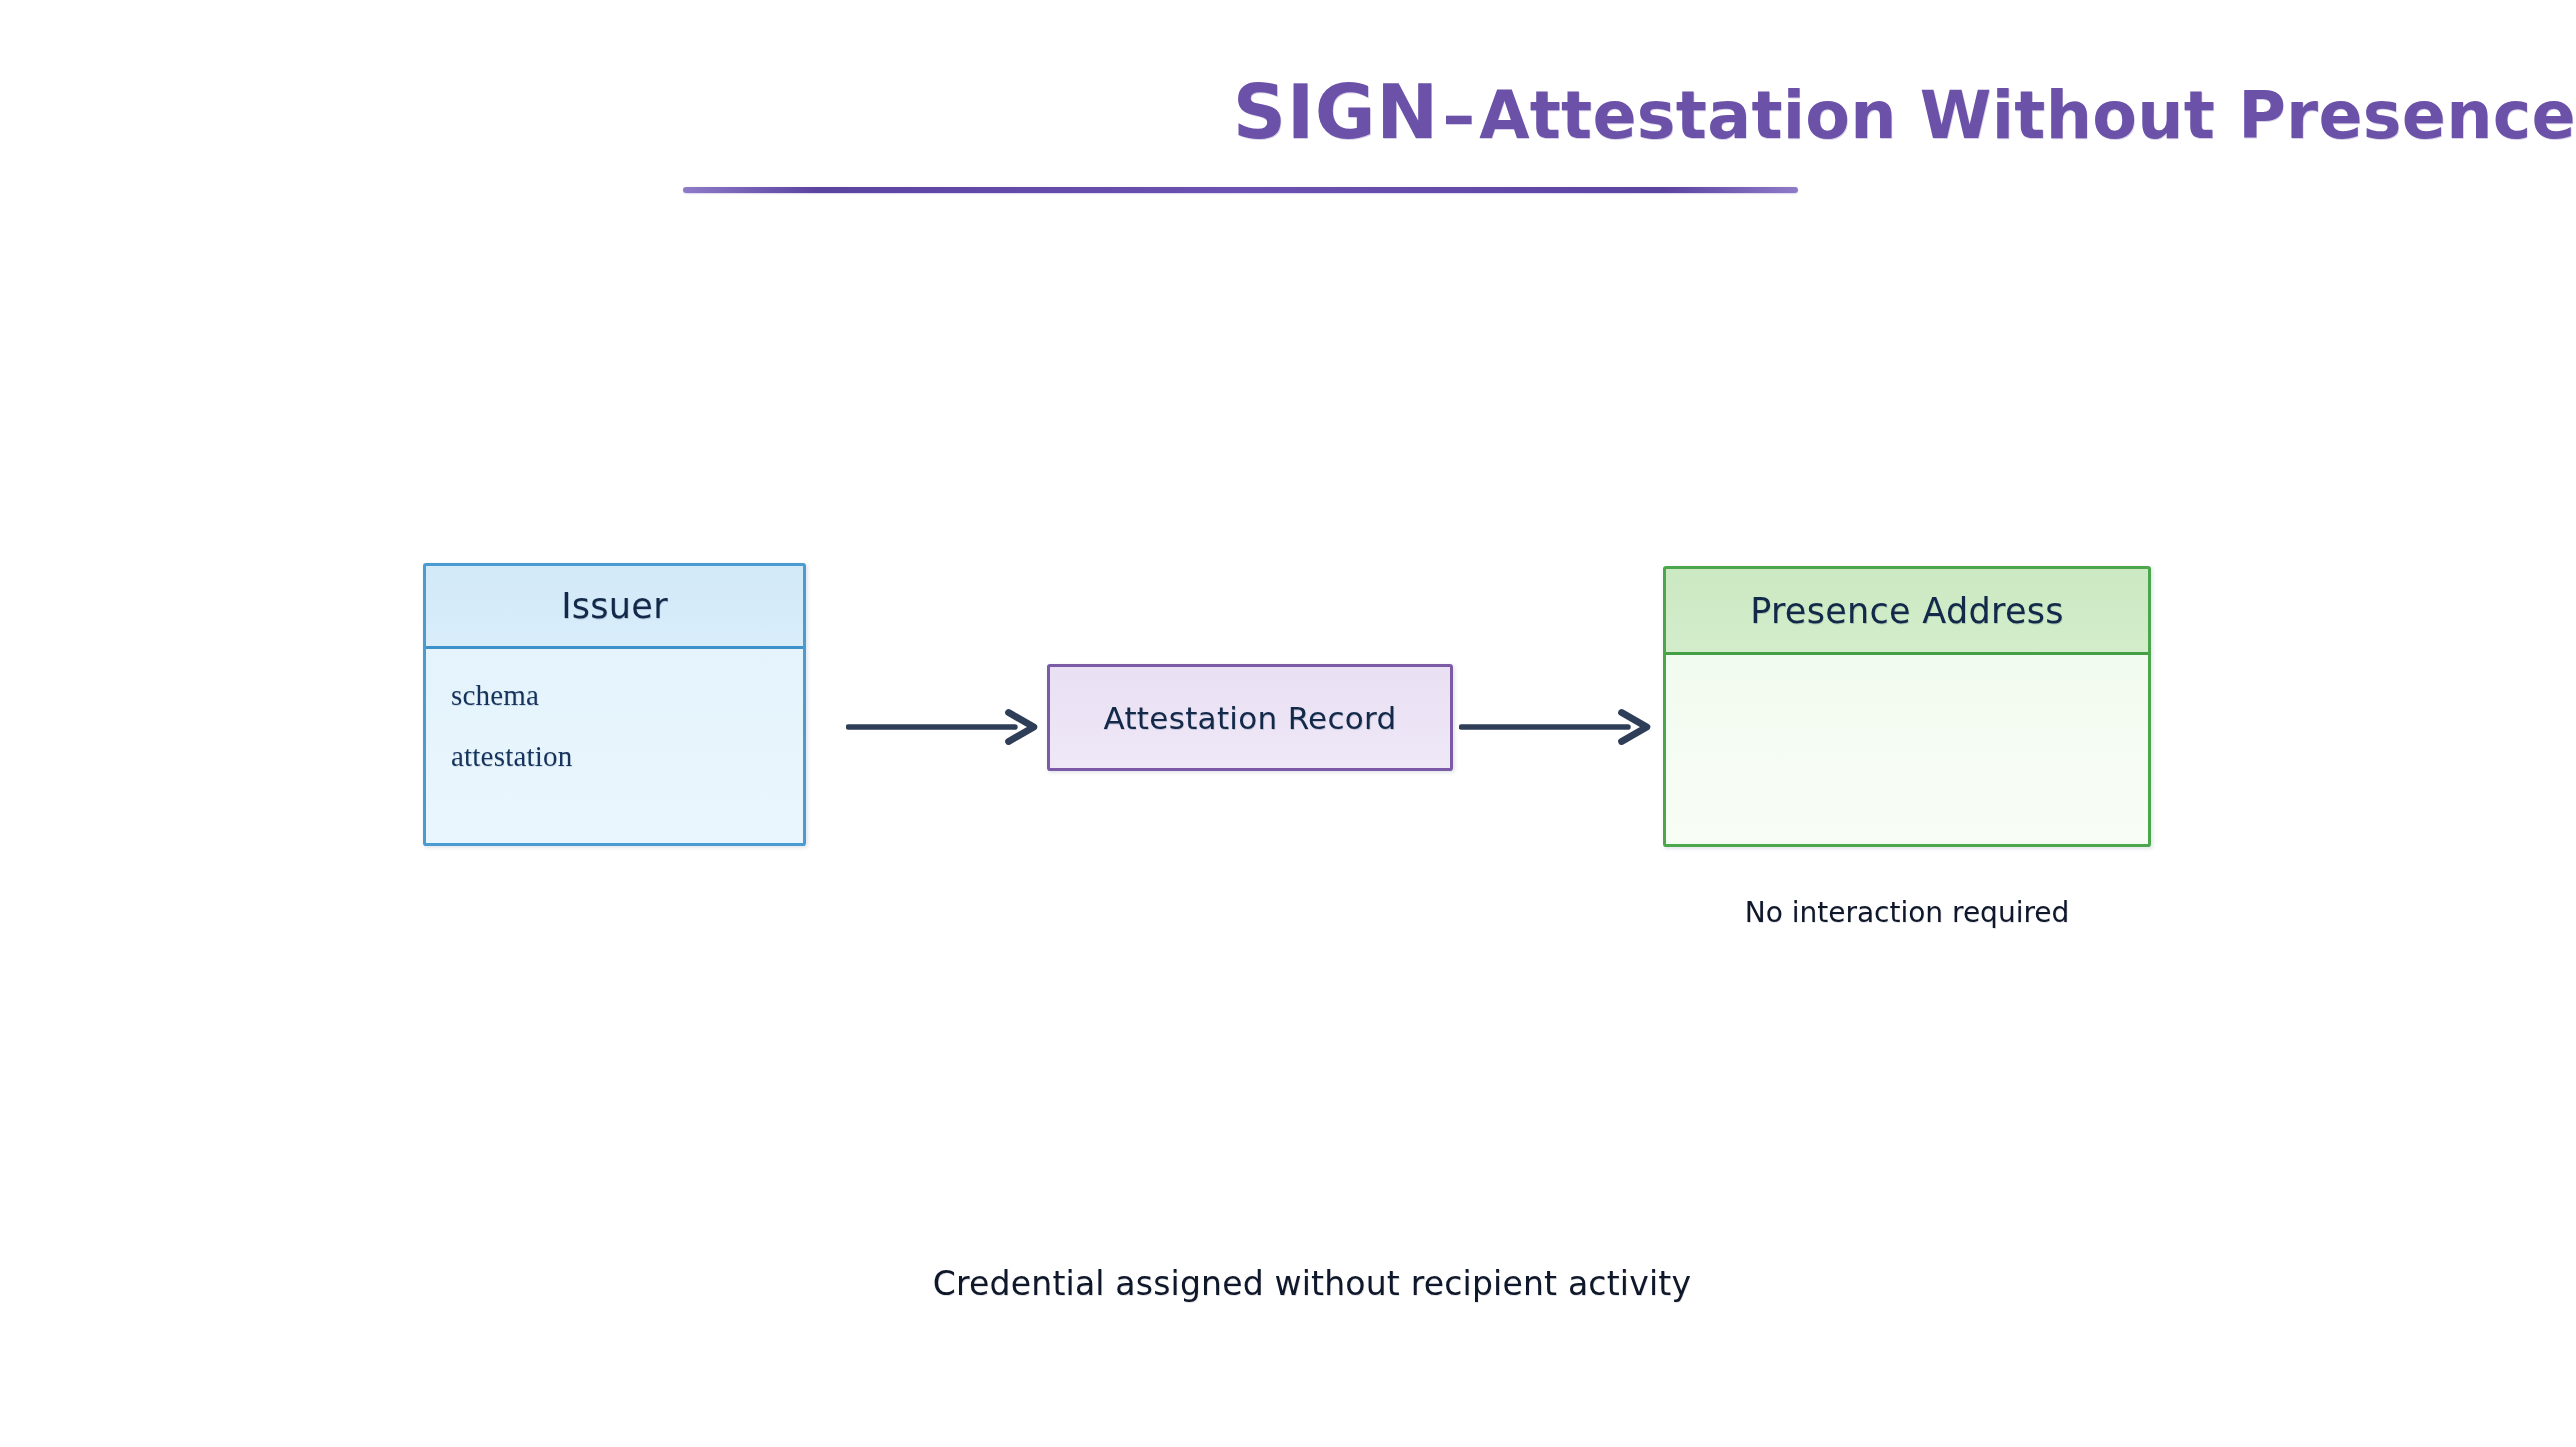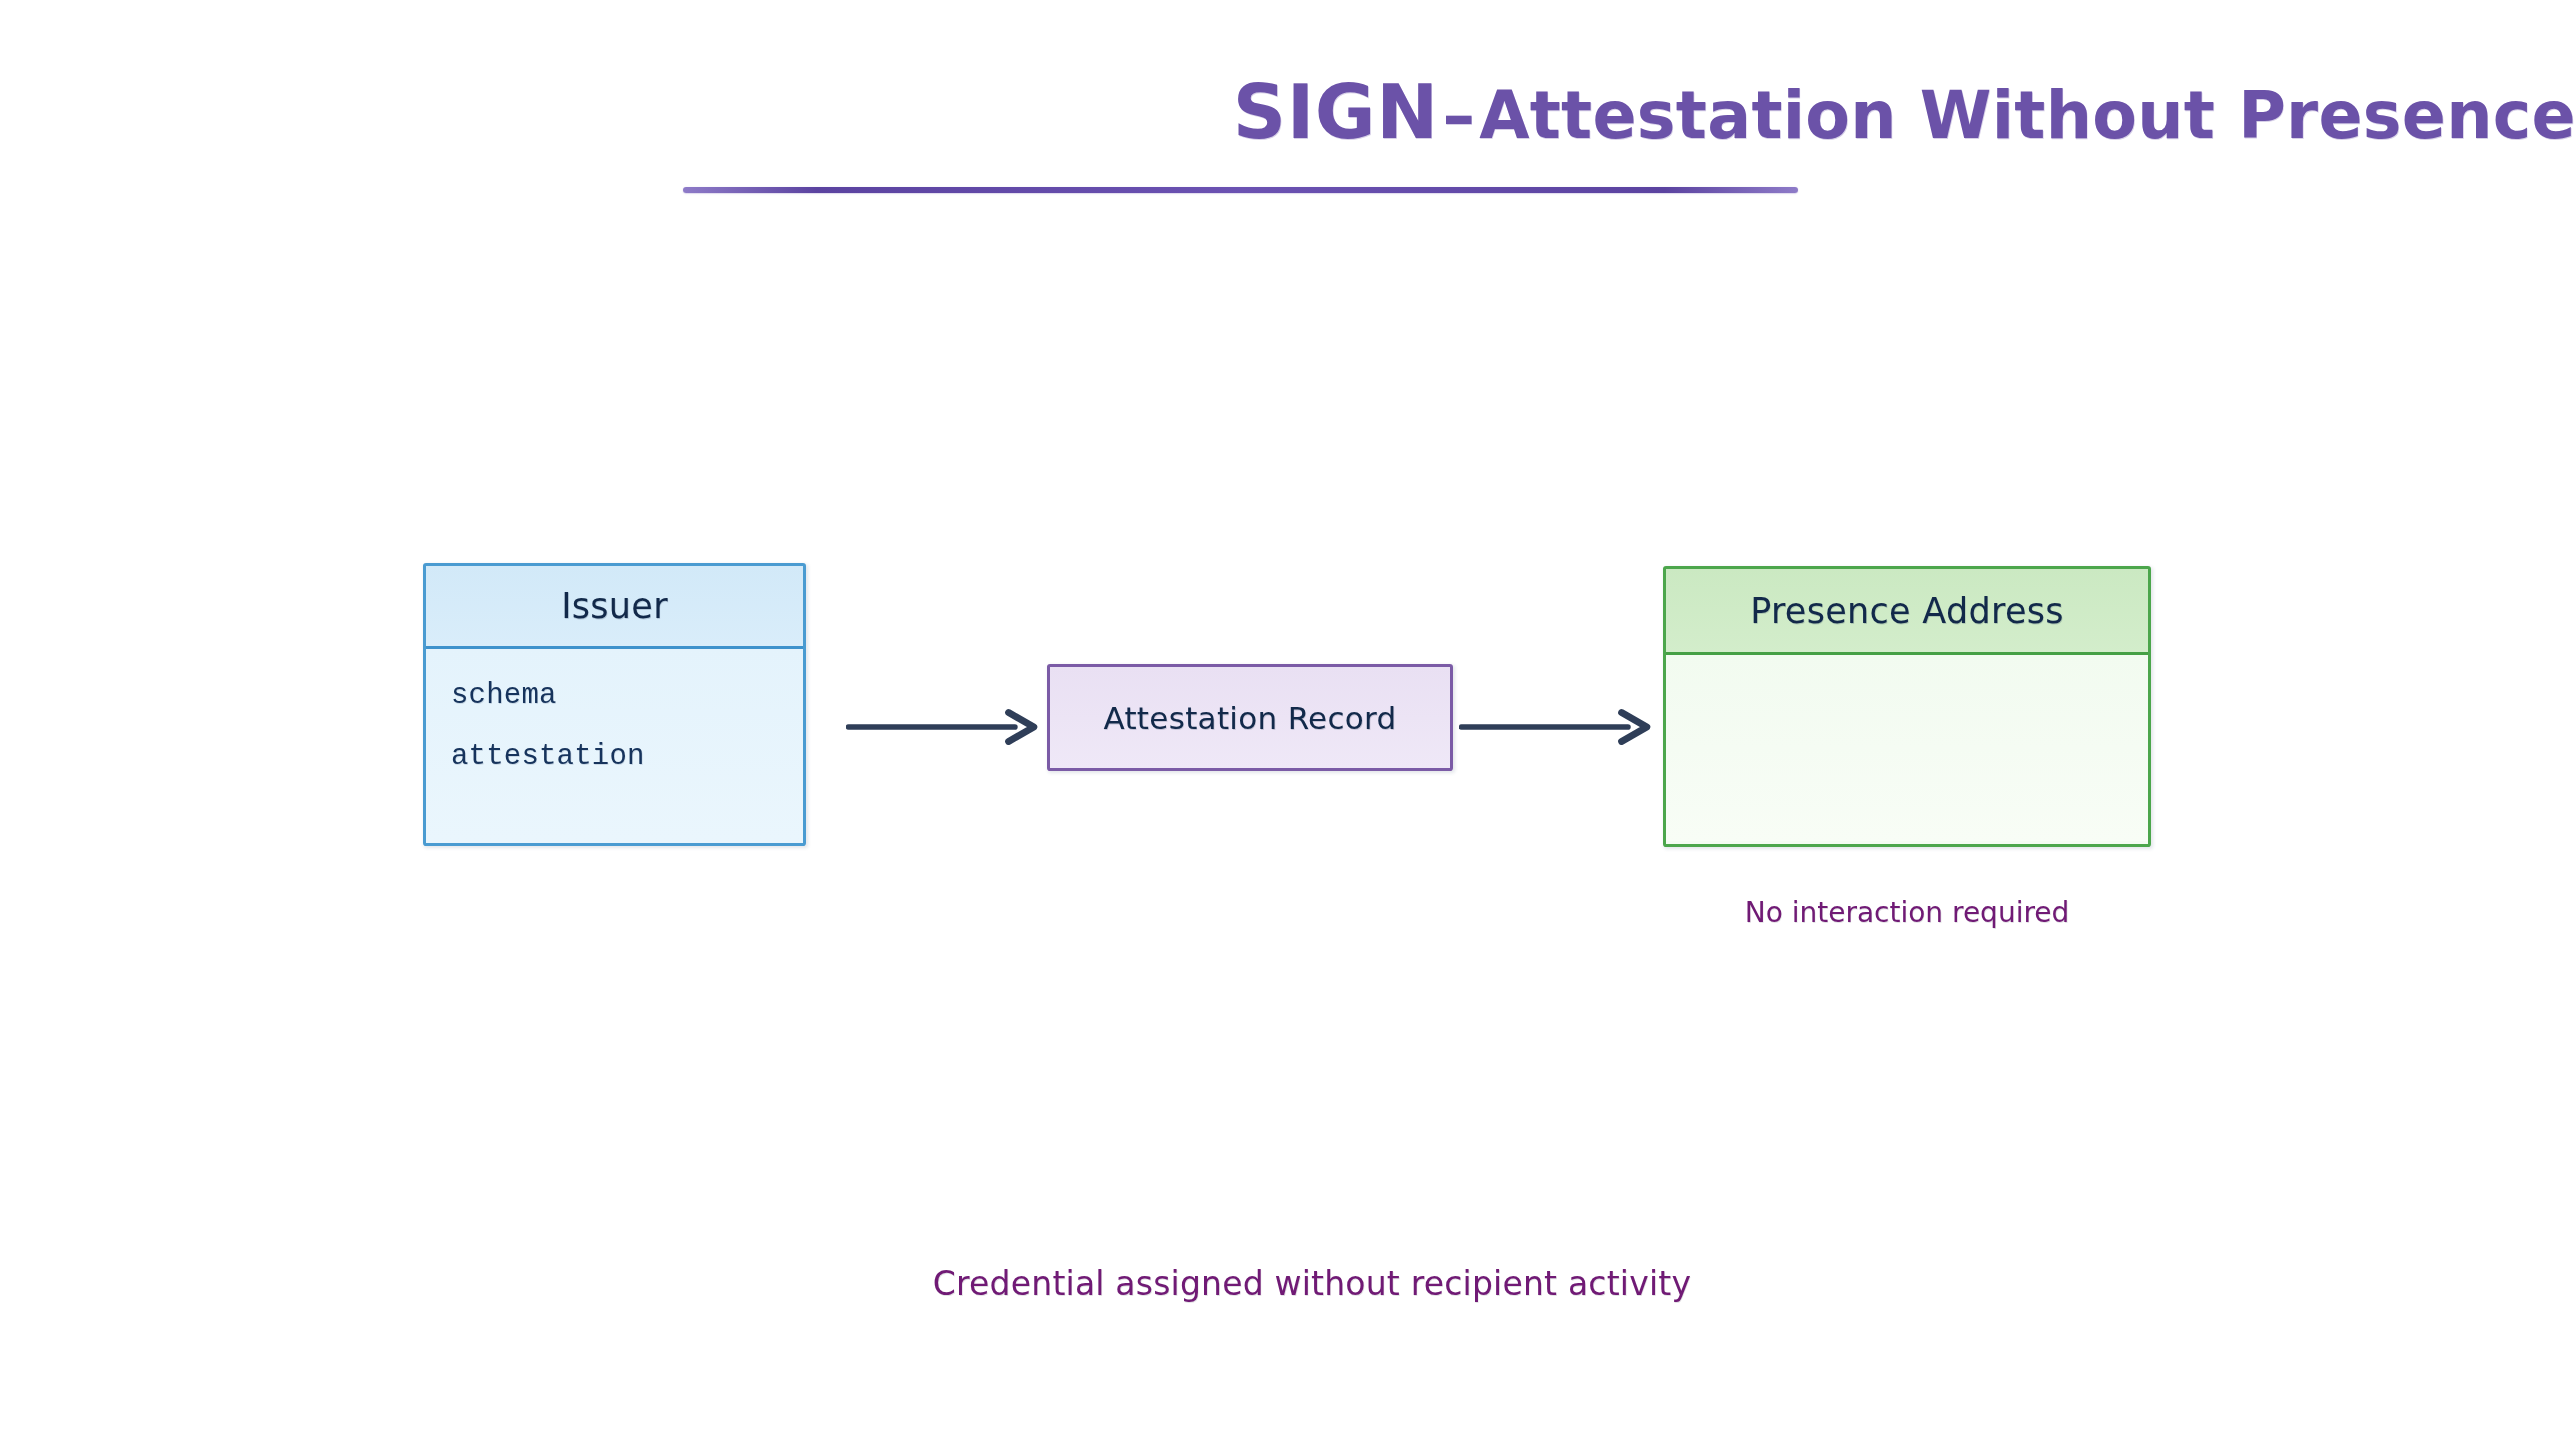--- a/index.html
+++ b/index.html
@@ -109,21 +109,21 @@
     border-bottom: 3.1px solid #3E92CC;
   }
   #issuer-node .bdy {
     height: calc(100% - 86px);
     background: linear-gradient(180deg, #E4F3FC 0%, #EAF6FD 100%);
     flex-direction: column;
     justify-content: flex-start;
     padding: 30px 0 0 25px;
   }
   .attr-line {
-    font-family: Liberation Mono, monospace;
+    font-family: Liberation Serif, serif;
     color: #16335C;
     font-size: 29px;
     letter-spacing: 0.2px;
     margin-bottom: 28px;
     text-shadow: 0.6px 0.6px 0 rgba(22,51,92,0.14);
     white-space: nowrap;
   }
 
   
   #record-node {
@@ -165,21 +165,21 @@
     position: absolute;
     height: 44px;
   }
   #arrow-issuer-record { left: 846px; top: 705px; width: 208px; }
   #arrow-record-recipient { left: 1459px; top: 705px; width: 208px; }
 
   
   .caption {
     position: absolute;
     font-family: "DejaVu Sans", sans-serif;
-    color: #701a75;
+    color: #0f172a;
     white-space: nowrap;
     text-shadow: 0.6px 0.6px 0 rgba(20,20,30,0.12);
   }
   #note-no-interaction {
     left: 1663px;
     top: 896px;
     width: 488px;
     text-align: center;
     font-size: 28px;
   }

